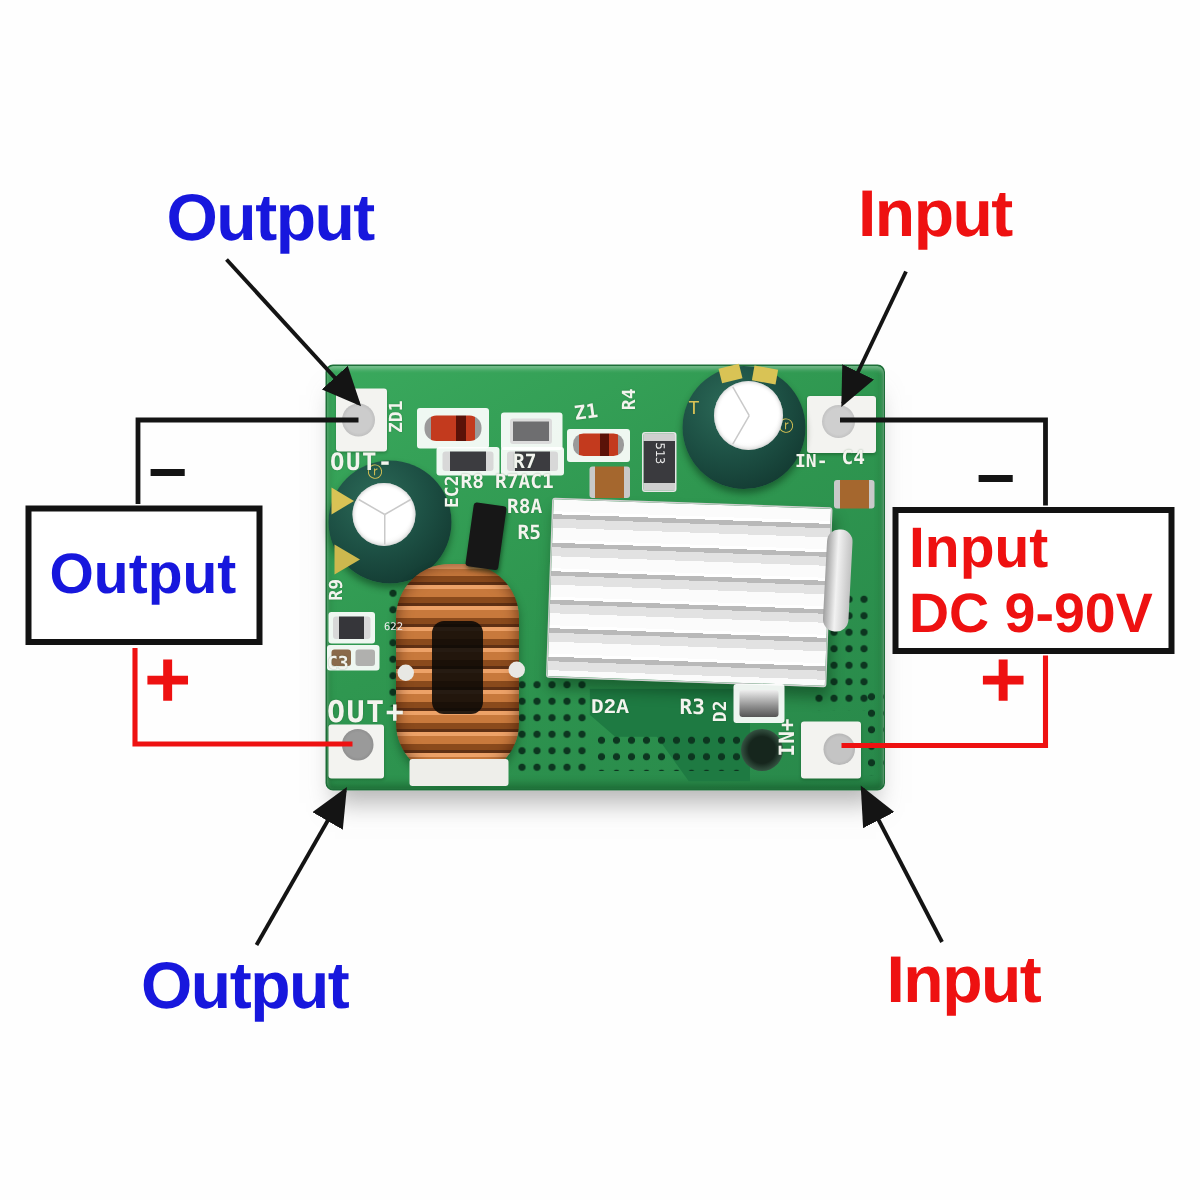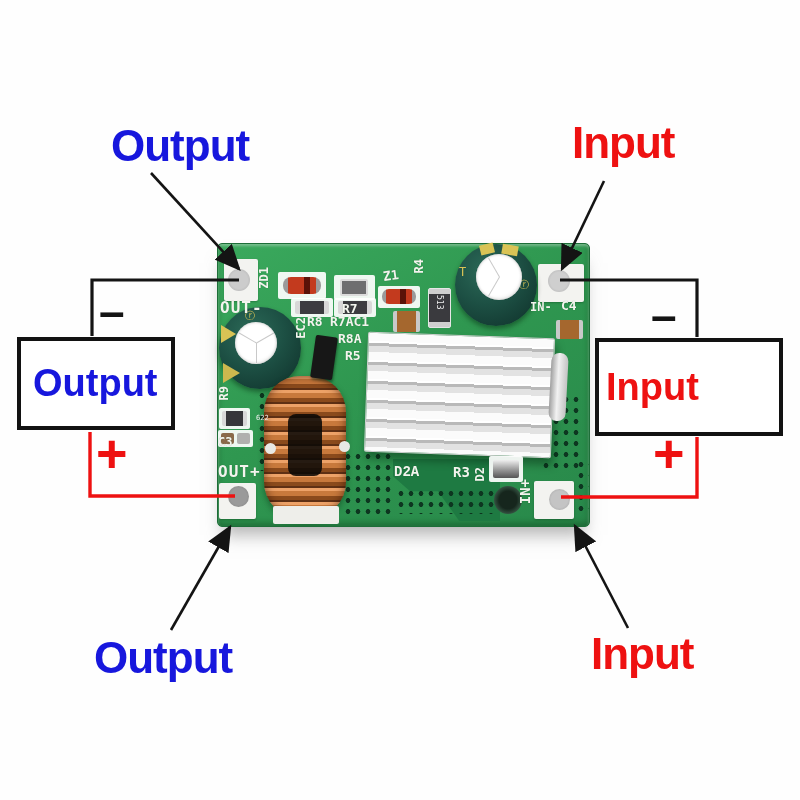--- a/index.html
+++ b/index.html
@@ -155,21 +155,21 @@
     </div>
     <div class="smdbox" style="left:0px;top:186px;width:35px;height:17px;">
       <div class="smdbody" style="left:3px;top:3px;width:13px;height:11px;background:#8a6a4a;"></div>
       <div class="smdbody" style="left:19px;top:3px;width:13px;height:11px;background:#b0b0ae;"></div>
     </div>
     <div class="smdbox" style="left:271px;top:212px;width:34px;height:26px;">
       <div class="smdbody" style="left:4px;top:4px;width:26px;height:18px;background:linear-gradient(180deg,#efefef,#8f8f8f 60%,#555 100%);"></div>
     </div>
 
     <span class="silk" style="left:2px;top:56px;font-size:16px;letter-spacing:1px;">OUT-</span>
-    <span class="silk" style="left:0px;top:220px;font-size:16px;letter-spacing:1px;text-align:right;">OUT+</span>
+    <span class="silk" style="left:0px;top:220px;font-size:20px;letter-spacing:1px;text-align:right;">OUT+</span>
     <span class="silk" style="left:0px;top:192px;font-size:12px;">C3</span>
     <span class="silk vt" style="left:40px;top:23px;font-size:12px;">ZD1</span>
     <span class="silk vt" style="left:77px;top:73px;font-size:12px;">EC2</span>
     <span class="silk vt" style="left:0px;top:142px;font-size:12px;">R9</span>
     <span class="silk" style="left:124px;top:35px;font-size:13px;margin-top:23px;">R7</span>
     <span class="silk" style="left:165px;top:25px;font-size:13px;transform:rotate(-8deg);">Z1</span>
     <span class="silk vt" style="left:195px;top:15px;font-size:12px;">R4</span>
     <span class="silk" style="left:89px;top:71px;font-size:13px;">R8</span>
     <span class="silk" style="left:112px;top:71px;font-size:13px;">R7AC1</span>
     <span class="silk" style="left:120px;top:88px;font-size:13px;">R8A</span>
@@ -209,15 +209,16 @@
   <div class="sign overlay" style="left:99px;top:288px;font-size:46px;color:#141414;">–</div>
   <div class="sign overlay" style="left:651px;top:292px;font-size:46px;color:#141414;">–</div>
   <div class="sign overlay" style="left:96px;top:426px;font-size:54px;color:#ee1111;">+</div>
   <div class="sign overlay" style="left:653px;top:426px;font-size:54px;color:#ee1111;">+</div>
 
   <div class="spec-box overlay" style="left:17px;top:337px;width:158px;height:93px;padding-left:12px;">
     <div class="bl" style="font-size:38px;color:#1717dd;">Output</div>
   </div>
   <div class="spec-box overlay" style="left:595px;top:338px;width:188px;height:98px;padding-left:7px;">
     <div class="bl" style="font-size:38px;color:#ee1111;">Input</div>
+    <div class="bl" style="font-size:37px;color:#ee1111;">DC 9-90V</div>
   </div>
 
 </div>
 
 </body></html>

